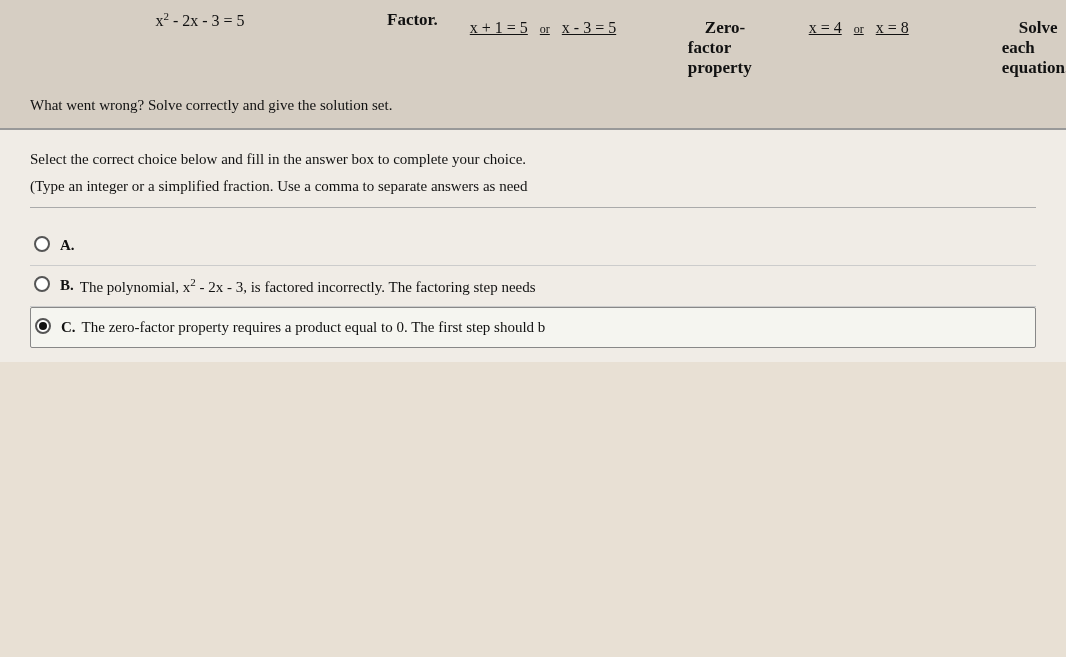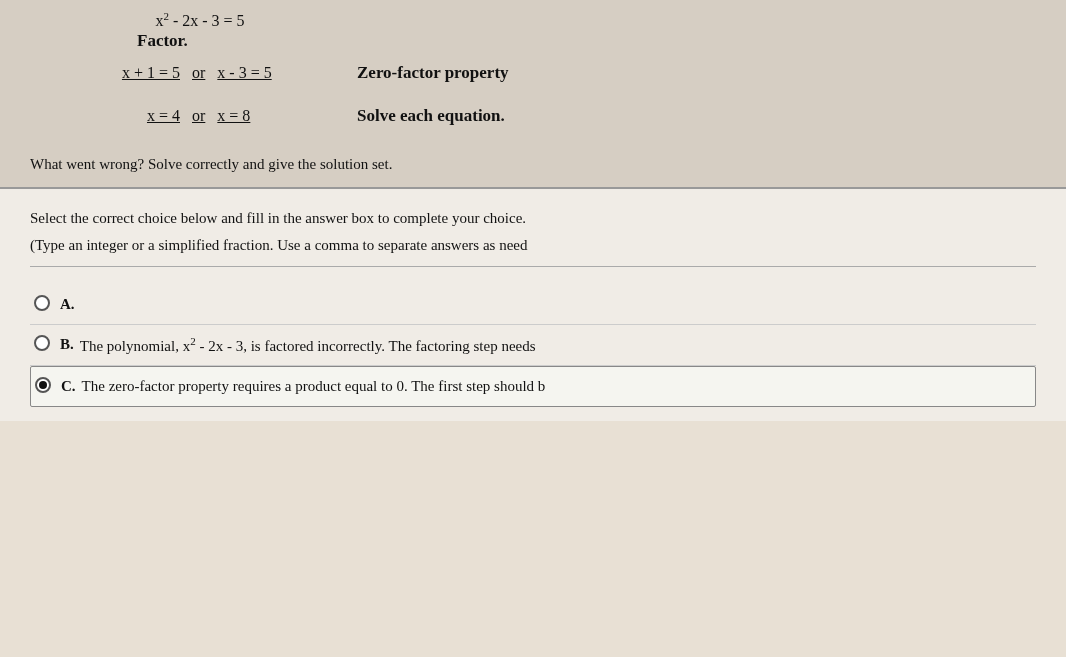--- a/index.html
+++ b/index.html
@@ -16,21 +16,21 @@
       background: #e8e0d4;
       position: relative;
     }
     .top-section {
       background: #d6cec3;
       padding: 10px 30px 14px 30px;
       border-bottom: 2px solid #999;
     }
     .equation-block {
       display: flex;
-      flex-direction: column;
+      flex-direction: row;
       align-items: flex-start;
       margin-left: 60px;
     }
     .eq-row {
       display: flex;
       align-items: baseline;
       gap: 0px;
       margin-bottom: 1px;
       font-size: 16px;
       color: #111;
@@ -52,21 +52,21 @@
       gap: 0;
       text-decoration: underline;
     }
     .eq-left {
       min-width: 90px;
       text-align: right;
       font-size: 16px;
     }
     .eq-or {
       margin: 12px 12px;
-      font-size: 16px;
+      font-size: 12px;
     }
     .eq-right {
       min-width: 70px;
       text-align: left;
       font-size: 16px;
     }
     sup {
       font-size: 11px;
       vertical-align: super;
     }

